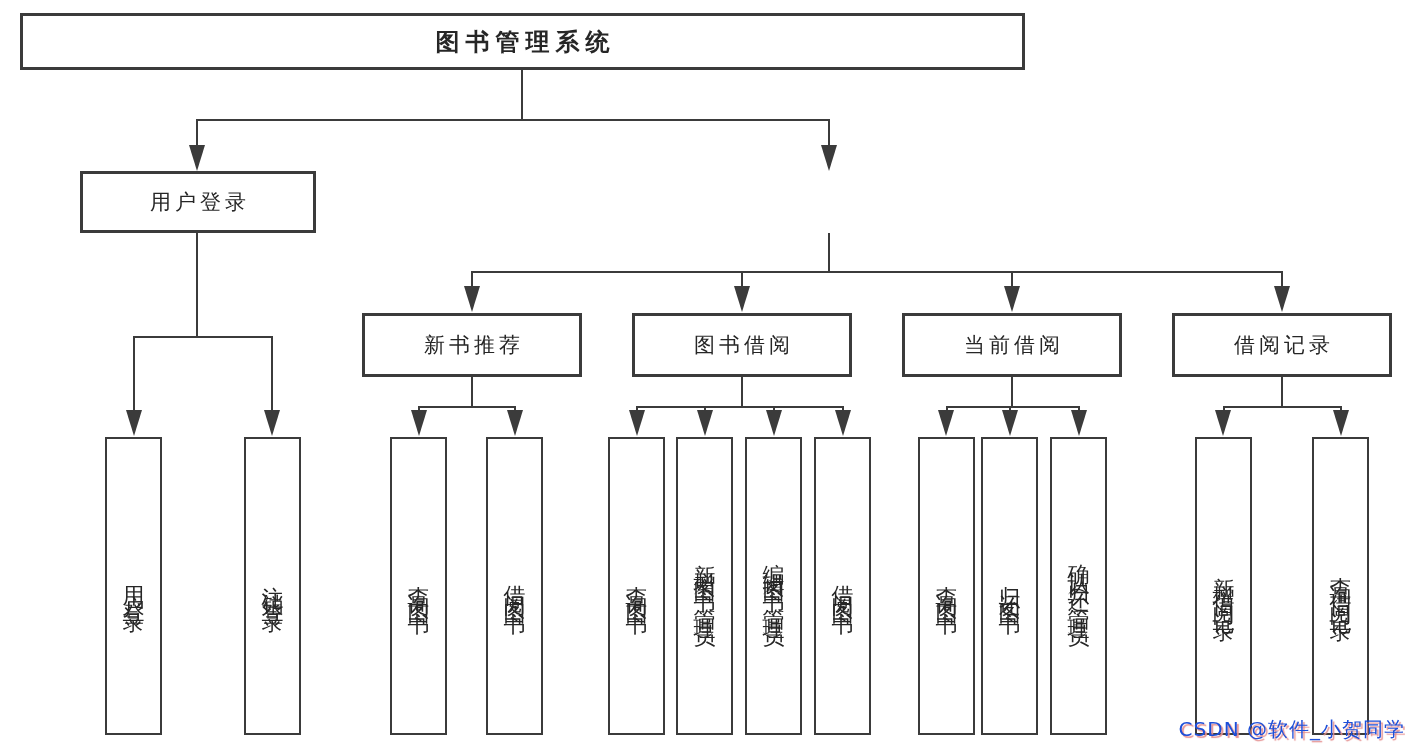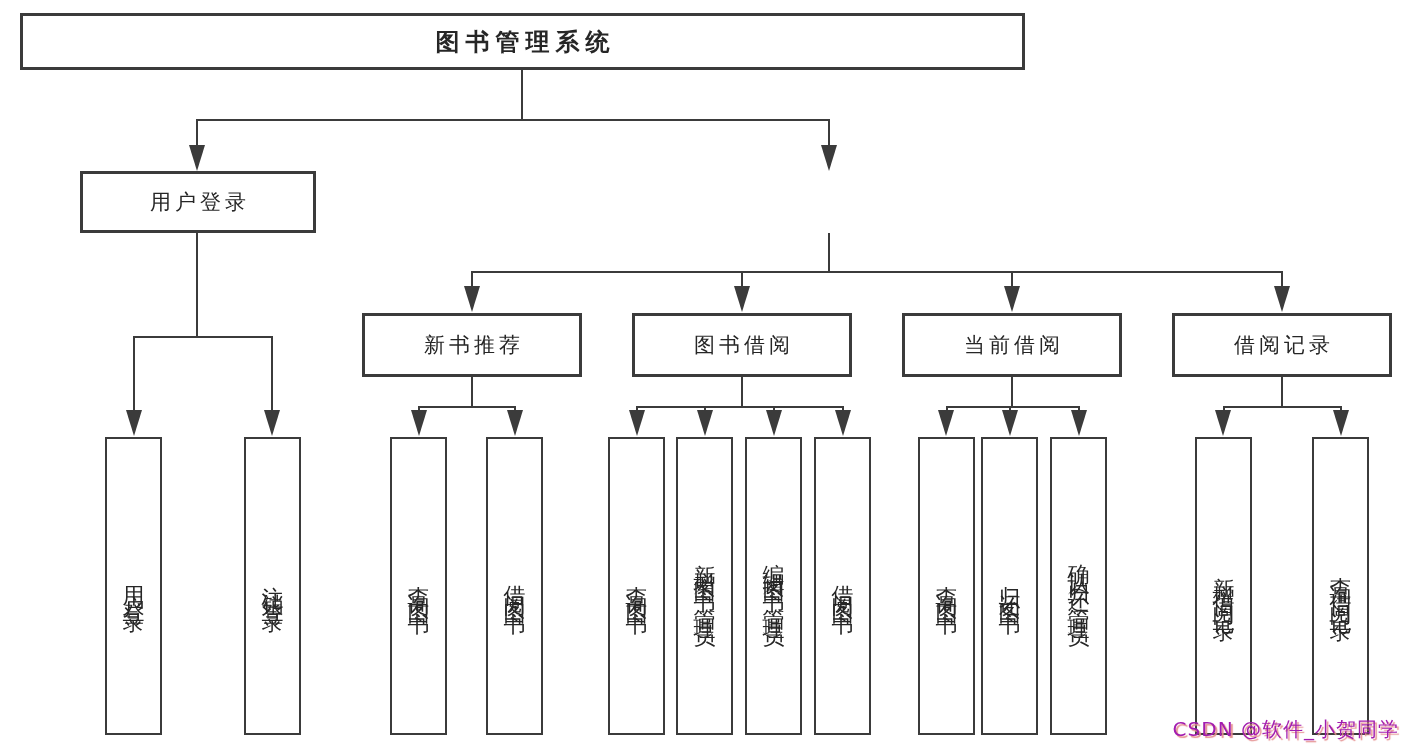--- a/index.html
+++ b/index.html
@@ -34,23 +34,23 @@
   .hline{height:2px;}
   .vline{width:2px;}
   .arw{
     position:absolute;width:0;height:0;
     border-left:8px solid transparent;
     border-right:8px solid transparent;
     border-top:26px solid #3b3b3b;
   }
   #watermark{
     position:absolute;
-    top:716px;right:6px;
+    top:716px;right:0;
     font-size:20px;
-    color:#a21caf;
+    color:#1d4ed8;
     text-shadow:2px 2px 1px #e59090;
     letter-spacing:1px;
     z-index:5;
     white-space:nowrap;
   }
 </style>
 </head>
 <body>
 
 <div id="stage">

